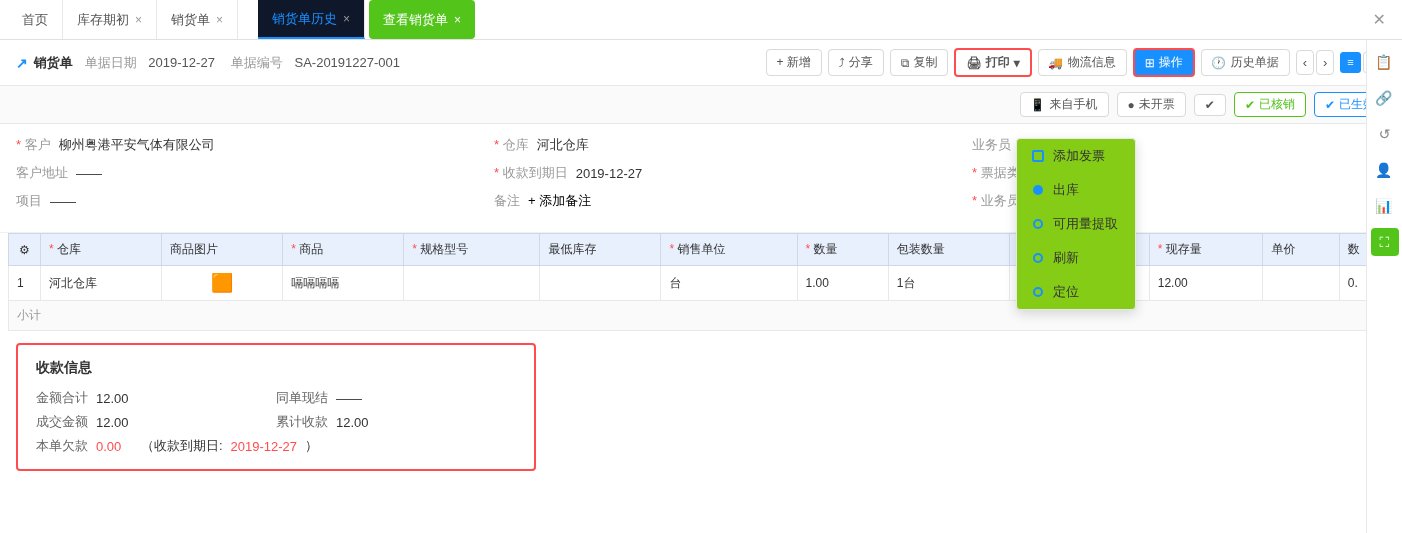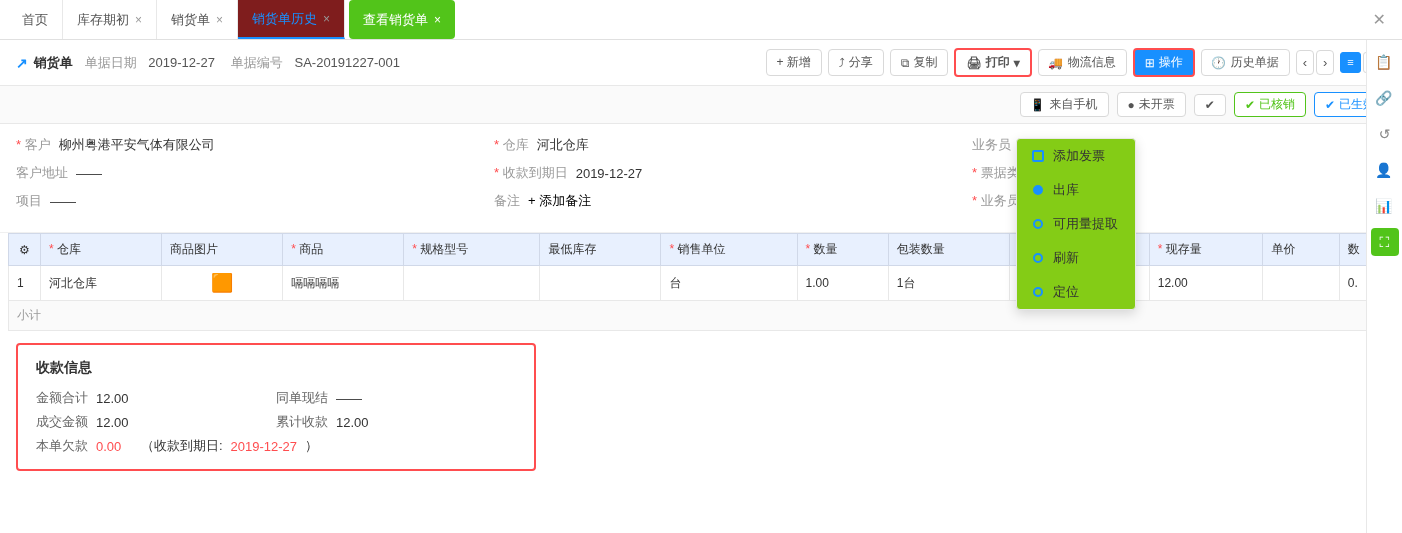--- a/index.html
+++ b/index.html
@@ -10,21 +10,21 @@
       display: flex; align-items: center; background: #fff;
       border-bottom: 1px solid #e0e0e0; padding: 0 8px; height: 40px;
       position: relative;
     }
     .tab {
       display: flex; align-items: center; padding: 0 14px; height: 100%;
       cursor: pointer; font-size: 13px; color: #555; border-right: 1px solid #e8e8e8;
       white-space: nowrap;
     }
     .tab.active {
-      background: #7f1d1d; color: #1890ff; border-bottom: 2px solid #1890ff;
+      background: #0f172a; color: #1890ff; border-bottom: 2px solid #1890ff; margin-left: 20px;
     }
     .tab .close-icon { margin-left: 6px; color: #999; font-size: 12px; cursor: pointer; }
     .tab.highlight { background: #52c41a; color: #fff; border-radius: 4px; padding: 0 14px; }
     .tab-bar-right { margin-left: auto; }
     .close-x { font-size: 16px; color: #999; cursor: pointer; padding: 4px 8px; }
 
     
     .main-content { background: #fff; min-height: 493px; position: relative; }
 
     

